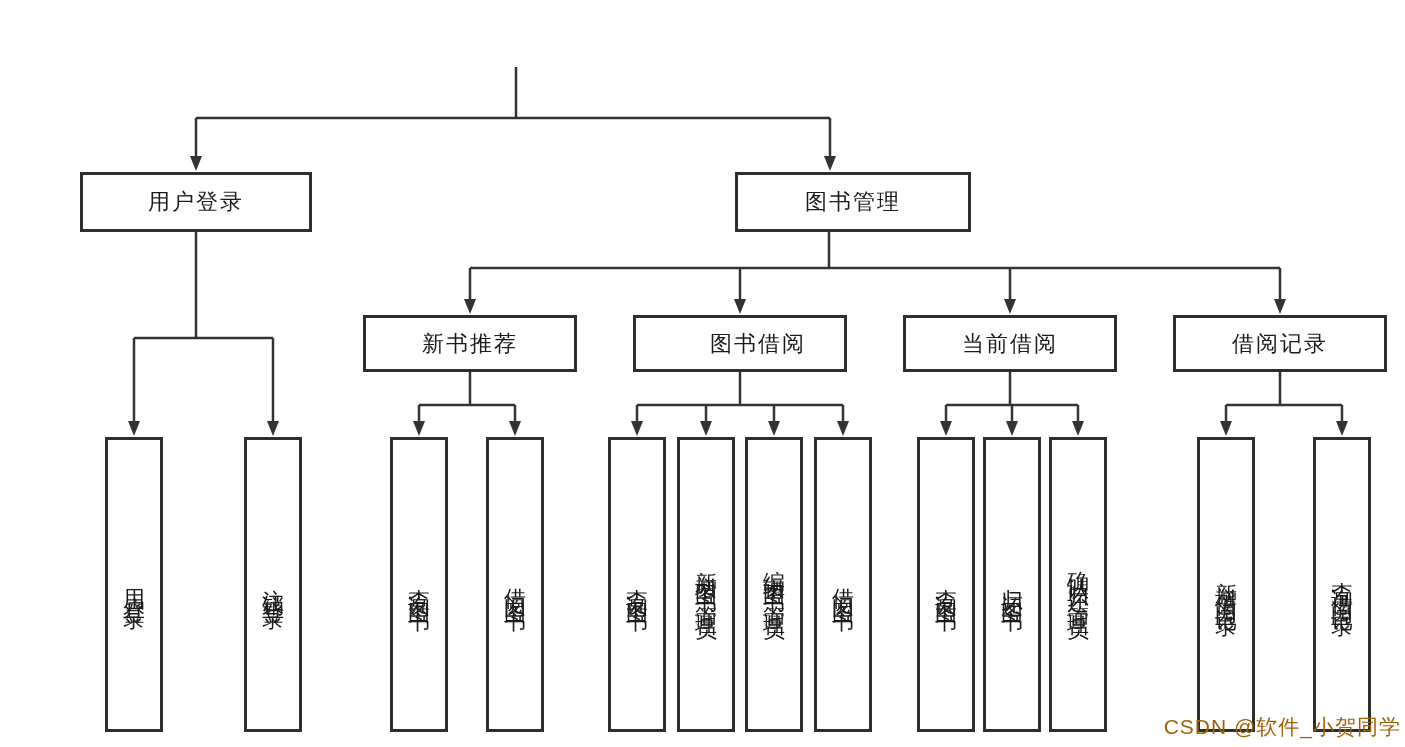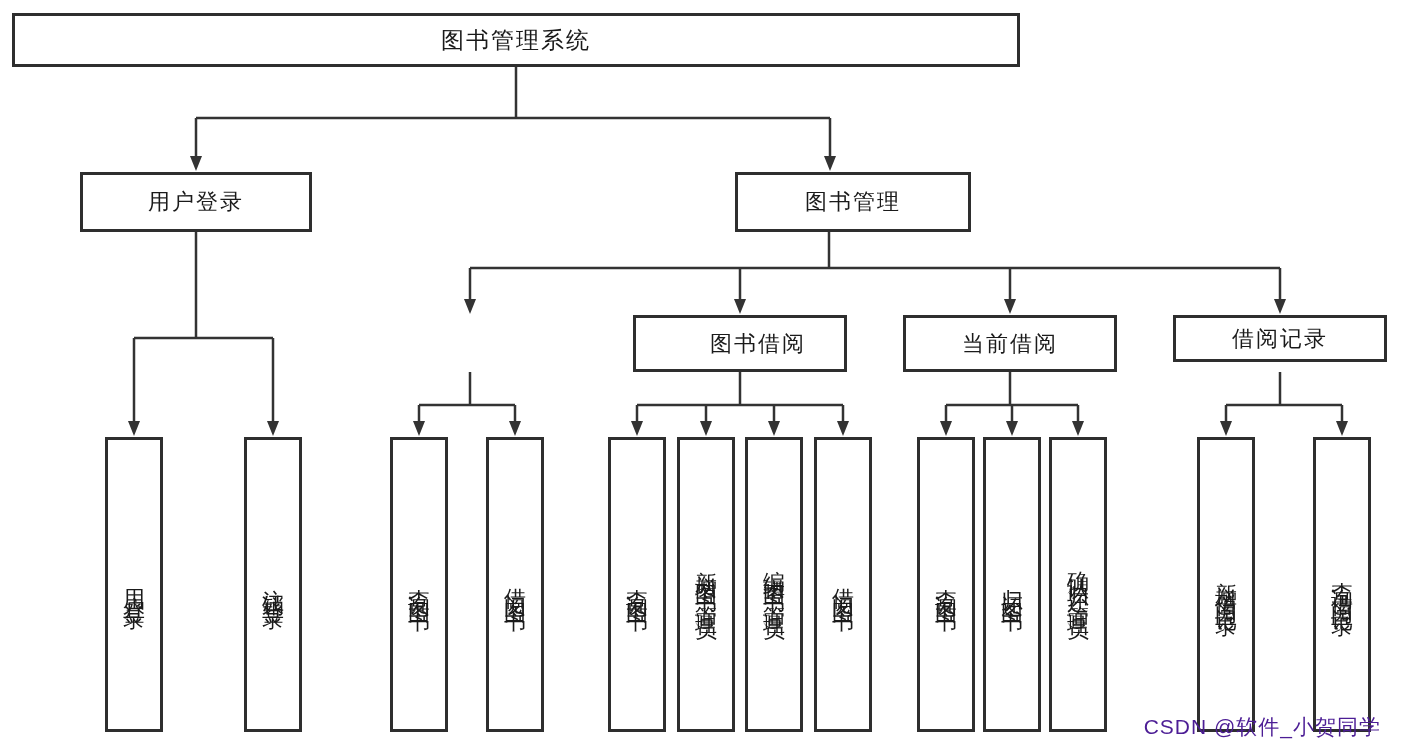--- a/index.html
+++ b/index.html
@@ -53,24 +53,24 @@
   }
   .node-v .vtext {
     writing-mode: vertical-rl;
     text-orientation: mixed;
     letter-spacing: 7px;
     line-height: 1;
     white-space: nowrap;
   }
   .watermark {
     position: absolute;
-    right: 24px;
+    right: 4px;
     bottom: 6px;
     font-size: 21px;
-    color: #4c1d95;
+    color: #a16207;
     letter-spacing: 1px;
     pointer-events: none;
   }
 </style>
 </head>
 <body>
 
 <div class="canvas">
 
   <svg class="connectors" viewBox="0 0 1405 747" xmlns="http://www.w3.org/2000/svg" aria-hidden="true">
@@ -128,38 +128,38 @@
       <polygon points="1072,421 1084,421 1078,436"></polygon>
 
     <path d="M1280 372 V405"></path>
     <path d="M1226 405 H1342"></path>
     <path d="M1226 405 V427"></path>
       <polygon points="1220,421 1232,421 1226,436"></polygon>
     <path d="M1342 405 V427"></path>
       <polygon points="1336,421 1348,421 1342,436"></polygon>
   </svg>
 
-  <div class="node node-h node-root" style="left:12px; top:13px; width:1008px; height:54px;">
-    <span>图书管理系统</span>
-  </div>
 
   <div class="node node-h" style="left:80px; top:172px; width:232px; height:60px;">
     <span>用户登录</span>
   </div>
   <div class="node node-h" style="left:711px; top:172px; width:236px; height:60px;margin-left:24px;">
     <span>图书管理</span>
   </div>
 
+  <div class="node node-h" style="left:363px; top:315px; width:214px; height:57px;">
+    <span>新书推荐</span>
+  </div>
   <div class="node node-h" style="left:633px; top:315px; width:214px; height:57px;padding-left:36px;">
     <span>图书借阅</span>
   </div>
   <div class="node node-h" style="left:903px; top:315px; width:214px; height:57px;">
     <span>当前借阅</span>
   </div>
-  <div class="node node-h" style="left:1173px; top:315px; width:214px; height:47px;">
+  <div class="node node-h" style="left:1173px; top:315px; width:214px; height:57px;">
     <span>借阅记录</span>
   </div>
 
   <div class="node node-v" style="left:105px; top:437px; width:58px; height:295px;">
     <span class="vtext">用户登录</span>
   </div>
   <div class="node node-v" style="left:244px; top:437px; width:58px; height:295px;">
     <span class="vtext">注销登录</span>
   </div>
 

